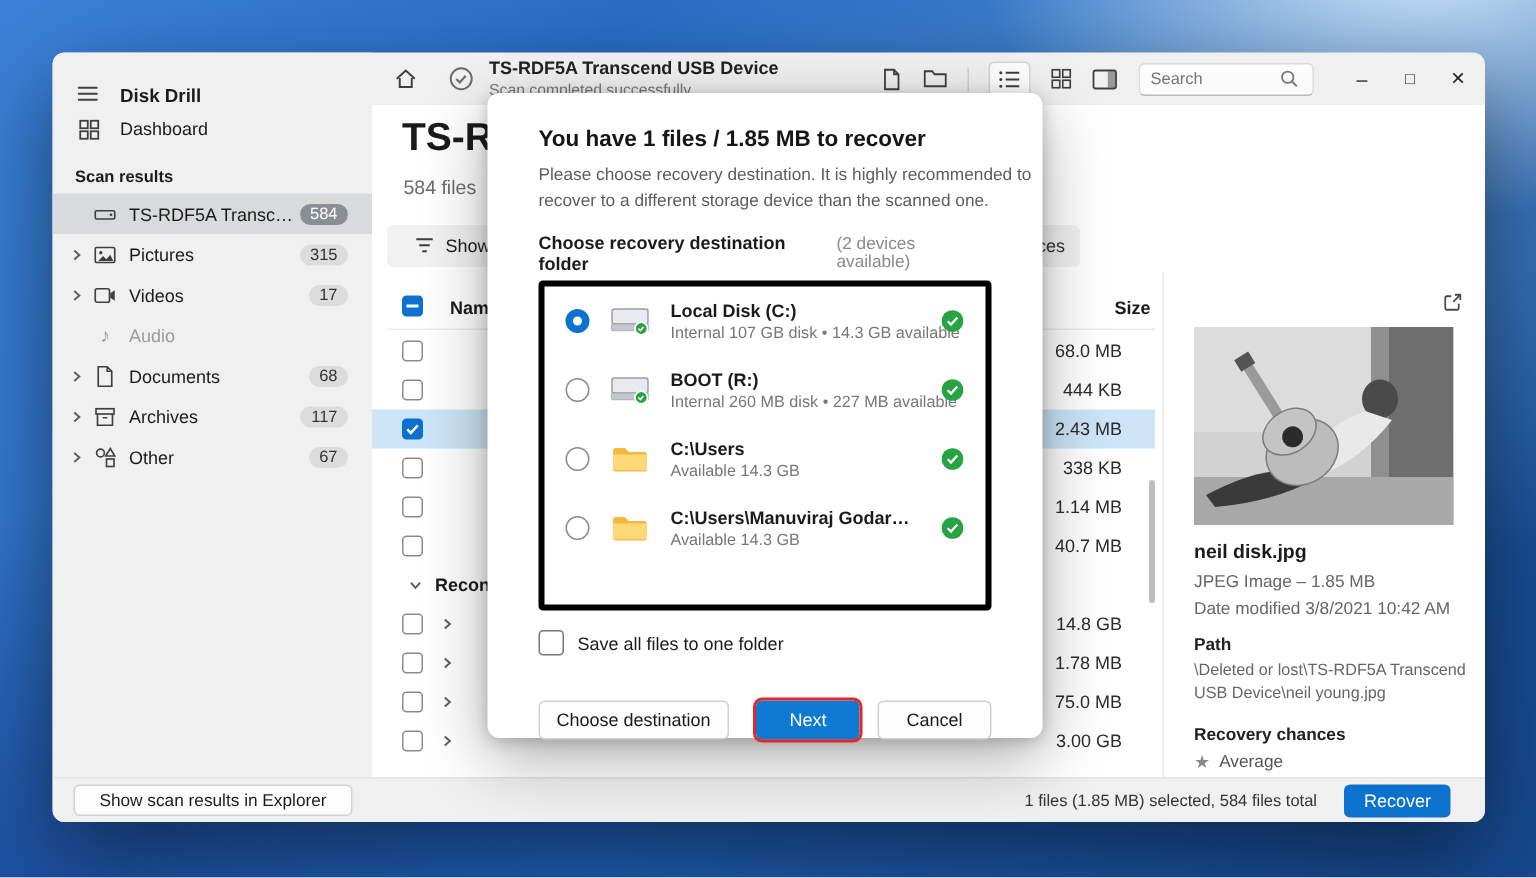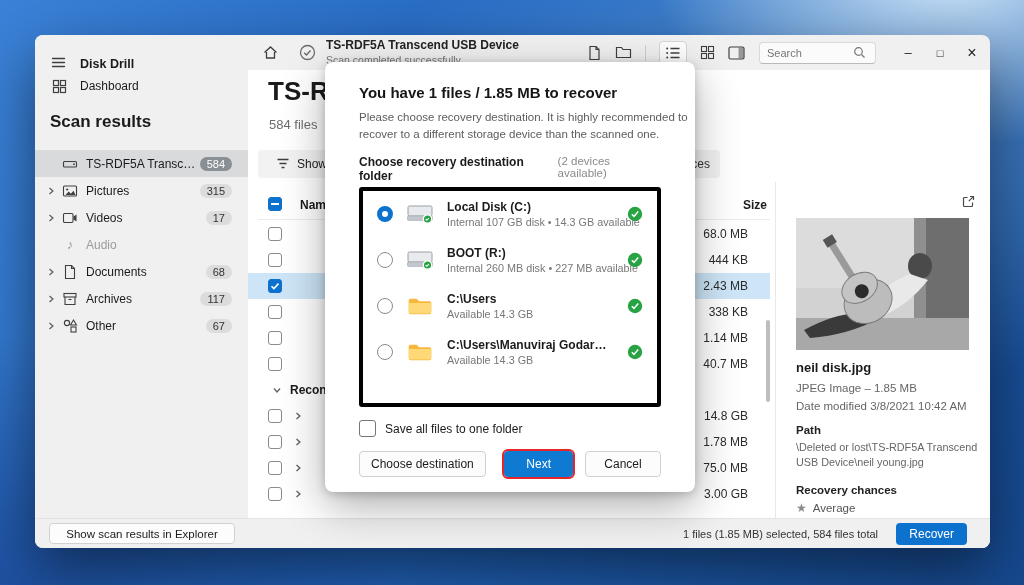--- a/index.html
+++ b/index.html
@@ -16,21 +16,21 @@
       linear-gradient(118deg,#3b82d8 0%,#2266bf 45%,#16498f 100%);}
 
   .window{position:absolute;left:35px;top:35px;width:955px;height:513px;background:#f0f0f0;
     border-radius:8px;overflow:hidden;box-shadow:0 24px 60px rgba(0,0,0,.5);font-size:12px}
 
   
   .sidebar{position:absolute;left:0;top:0;width:213px;bottom:30px;background:#f0f0f0}
   .sb-header{height:36px;display:flex;align-items:flex-end;gap:13px;padding:0 15px}
   .sb-title{font-weight:bold;font-size:12.5px}
   .sb-dash{height:30px;display:flex;align-items:center;gap:13px;padding:0 17px}
-  .sb-section{padding:11px 15px 18px;font-weight:bold;font-size:17px}
+  .sb-section{padding:11px 15px 5px;font-weight:bold;font-size:11px}
   .sb-item{height:27px;display:flex;align-items:center;padding:0 8px;font-size:12px;cursor:default}
   .sb-item.sel{background:#d8dadb}
   .sb-chev{width:16px;display:flex;justify-content:center;flex:none}
   .sb-ico{width:22px;display:flex;justify-content:center;flex:none;margin-right:5px}
   .sb-label{white-space:nowrap;overflow:hidden;text-overflow:ellipsis;flex:1}
   .sb-badge{margin-left:auto;margin-right:8px;background:#dcdcdc;color:#333;border-radius:9px;
     font-size:11px;padding:1px 7px;flex:none}
   .sel .sb-badge{background:#8a8f94;color:#fff}
   .sb-item.disabled,.sb-item.disabled .sb-label{color:#9b9b9b}
   .note-glyph{font-size:13px;color:#9b9b9b;line-height:1}
@@ -105,35 +105,35 @@
     font-size:11px;color:#333;white-space:nowrap}
   .recover-btn{position:absolute;right:23px;top:4px;height:22px;padding:0 13px;background:#0d72ce;
     color:#fff;border:none;border-radius:4px;font-size:12px;display:flex;align-items:center;font-family:inherit}
 
   
   .dialog{position:absolute;left:325px;top:62px;width:370px;height:430px;background:#fff;
     border-radius:8px;box-shadow:0 14px 44px rgba(0,0,0,.32),0 2px 10px rgba(0,0,0,.2);
     padding:22px 34px 18px;z-index:10}
   .d-title{font-size:15px;font-weight:bold;color:#161616}
   .d-desc{margin-top:8px;font-size:11.5px;color:#5f5d5b;line-height:1.45;width:338px}
-  .d-sec{margin-top:13px;display:flex;justify-content:space-between;align-items:flex-start}
+  .d-sec{margin-top:13px;display:flex;justify-content:space-between;align-items:center}
   .d-sec-label{font-size:12px;font-weight:bold}
   .d-sec-note{font-size:11.5px;color:#8a8a8a}
   .d-list{margin-top:4px;height:220px;border:4px solid #000000;border-radius:3px;overflow:hidden;background:#fff}
   .d-row{height:46px;display:flex;align-items:center;padding:0 14px;gap:12px}
   .radio{width:16px;height:16px;border-radius:50%;border:1.5px solid #8b8b8b;background:#fff;flex:none}
   .radio.on{border:5px solid #0d72ce}
   .d-ico{width:30px;flex:none;display:flex;justify-content:center}
   .d-txt{flex:1;min-width:0}
   .d-nm{font-size:12px;font-weight:bold;color:#1b1b1b;white-space:nowrap;overflow:hidden;text-overflow:ellipsis}
   .d-dt{font-size:10.8px;color:#777;margin-top:2px;white-space:nowrap}
   .d-ok{flex:none;margin-left:4px}
   .d-save{margin-top:13px;display:flex;align-items:center;gap:9px;font-size:12px}
   .d-cb{width:17px;height:17px;border:1.5px solid #767676;border-radius:3px;background:#fff;flex:none}
-  .d-btns{margin-top:14px;display:flex;align-items:center}
+  .d-btns{margin-top:30px;display:flex;align-items:center}
   .btn{height:26px;padding:0 11px;border:1px solid #d1d1d1;background:#fcfcfc;border-radius:4px;
     font-size:12px;display:flex;align-items:center;font-family:inherit;color:#1b1b1b}
   .btn-next{height:26px;padding:0 22px;background:#0f7ad2;color:#fff;border:none;border-radius:4px;
     font-size:12px;font-family:inherit;margin-left:auto;outline:2.5px solid #e8252b}
   .btn-cancel{margin-left:12px;width:76px;justify-content:center}
 </style>
 </head>
 <body>
 
 <div class="desktop">

